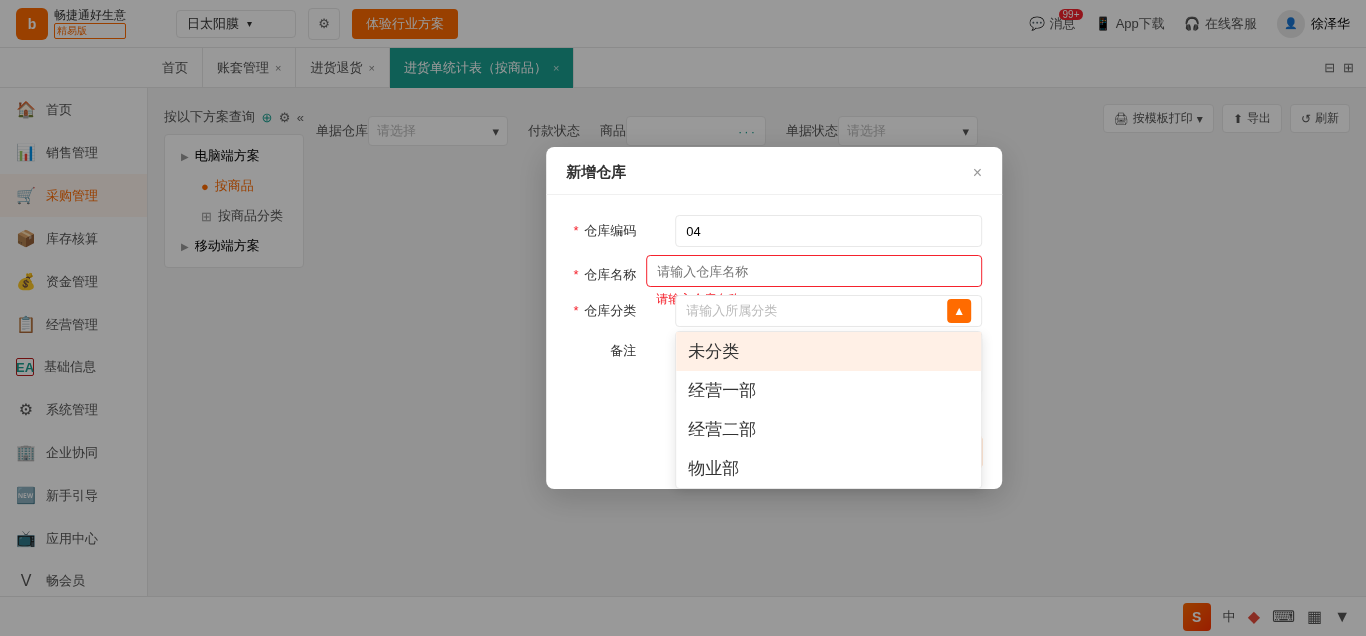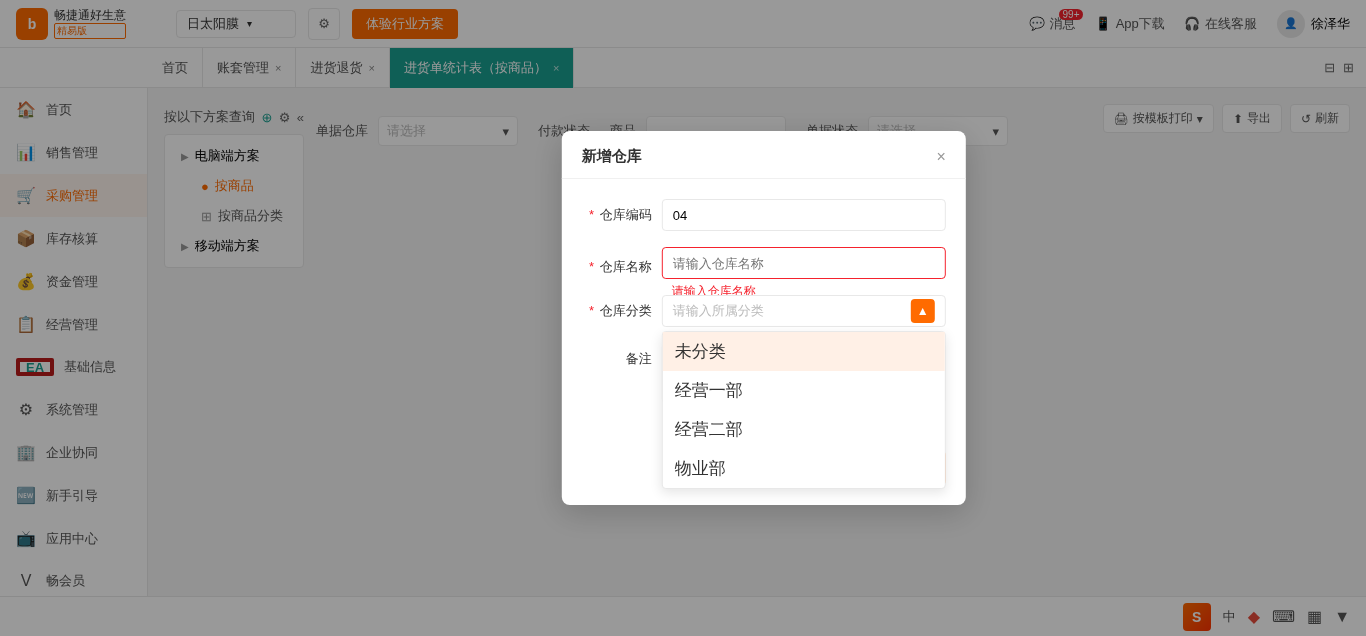--- a/index.html
+++ b/index.html
@@ -269,43 +269,44 @@
 
     
     .modal {
       position: fixed;
       top: 50%;
       left: 50%;
       transform: translate(-30%, -50%);
       background: #fff;
       border-radius: 8px;
       z-index: 200;
-      width: 404px;
+      width: 456px;
       box-shadow: 0 8px 32px rgba(0,0,0,0.18);
     }
     .modal-header {
       display: flex;
       align-items: center;
       justify-content: space-between;
       padding: 16px 20px 12px;
       border-bottom: 1px solid #f0f0f0;
     }
     .modal-title { font-size: 15px; font-weight: bold; color: #333; }
     .modal-close {
       cursor: pointer;
       color: #999;
       font-size: 16px;
       line-height: 1;
     }
     .modal-body { padding: 20px; }
     .modal-form-row {
       display: flex;
       align-items: flex-start;
-      margin-bottom: 16px;
+      margin-bottom: 8px;
       position: relative;
+      gap: 29px;
     }
     .modal-form-label {
       width: 80px;
       text-align: right;
       padding-right: 10px;
       padding-top: 7px;
       color: #333;
       font-size: 13px;
       flex-shrink: 0;
     }
@@ -461,21 +462,20 @@
       align-items: center;
       justify-content: space-around;
       padding: 10px;
       border-top: 1px solid #e8e8e8;
     }
 
     
     .single-control-row {
       display: flex;
       align-items: center;
-      gap: 10px;
       padding: 8px 0;
     }
     .select-input {
       border: 1px solid #e8e8e8;
       border-radius: 4px;
       height: 30px;
       padding: 0 8px;
       min-width: 140px;
       background: #fff;
       display: flex;
@@ -598,21 +598,21 @@
     </div>
     <div class="sidebar-item">
       <span class="sidebar-icon">💰</span>
       <span>资金管理</span>
     </div>
     <div class="sidebar-item">
       <span class="sidebar-icon">📋</span>
       <span>经营管理</span>
     </div>
     <div class="sidebar-item">
-      <span class="sidebar-icon" style="color:#1a9e8f;font-size:13px;font-weight:bold;border:4px solid #b91c1c;width:38px;height:18px;display:flex;align-items:center;justify-content:center;border-radius:2px;">EA</span>
+      <span class="sidebar-icon" style="color:#1a9e8f;font-size:13px;font-weight:bold;border:1px solid #b91c1c;width:18px;height:18px;display:flex;align-items:center;justify-content:center;border-radius:2px;">EA</span>
       <span>基础信息</span>
     </div>
     <div class="sidebar-item">
       <span class="sidebar-icon">⚙</span>
       <span>系统管理</span>
     </div>
     <div class="sidebar-item">
       <span class="sidebar-icon">🏢</span>
       <span>企业协同</span>
     </div>

